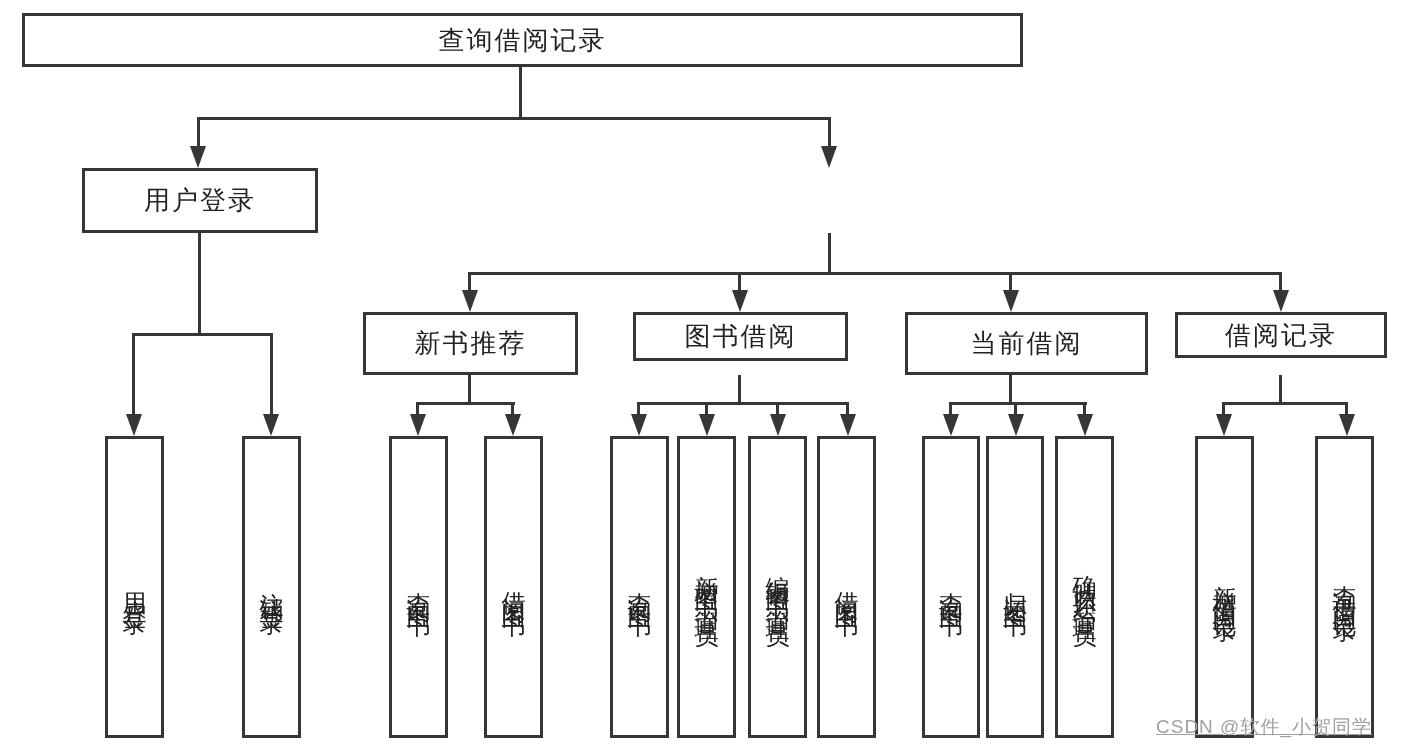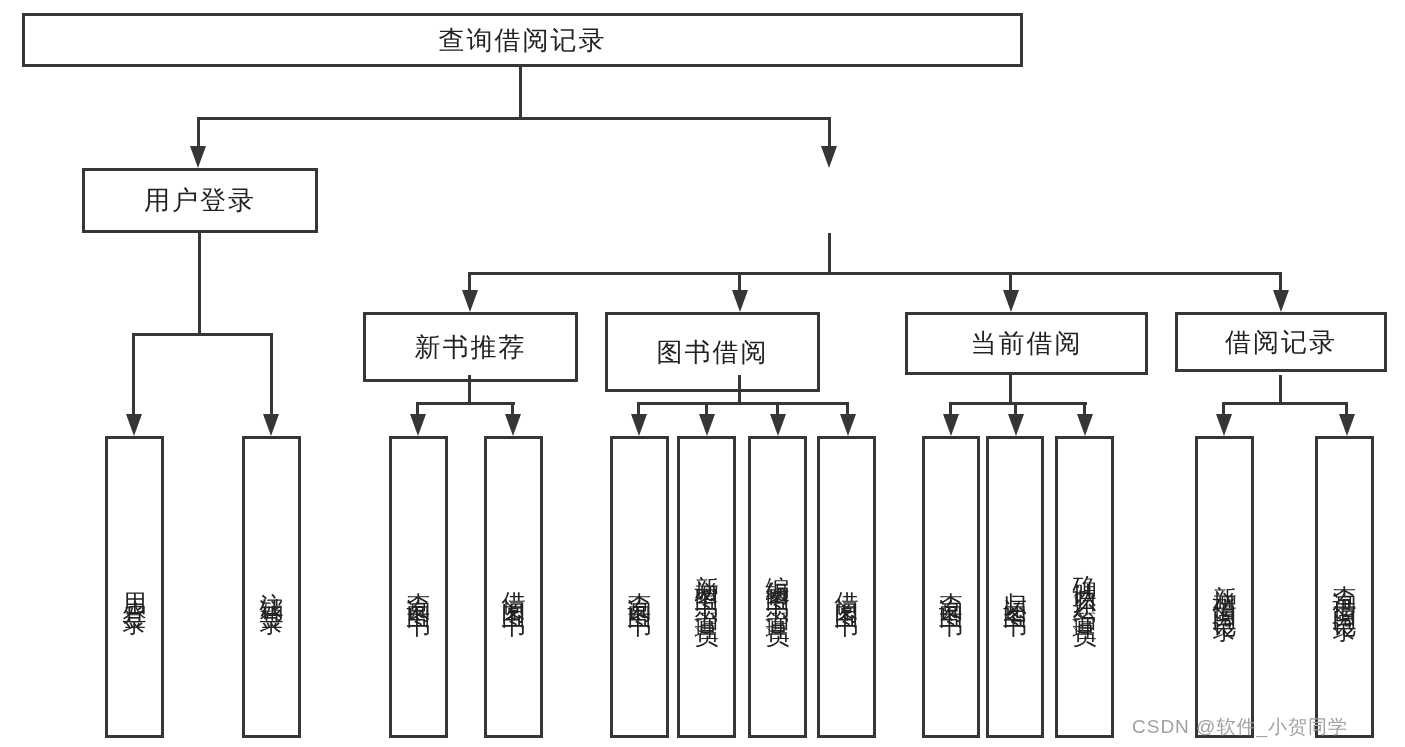--- a/index.html
+++ b/index.html
@@ -39,27 +39,28 @@
   .vl{width:3px;}
   .arr{
     position:absolute;
     width:0;height:0;
     border-left:8px solid transparent;
     border-right:8px solid transparent;
     border-top:22px solid #363636;
   }
   .watermark{
     position:absolute;
-    left:1132px;top:714px;
+    left:1156px;top:714px;
     width:214px;
     font-size:19px;
     color:#a0a0a0;
     letter-spacing:1px;
     white-space:nowrap;
     z-index:6;
+    text-decoration:underline;
   }
 </style>
 </head>
 <body>
 
 <div class="canvas">
 
   <div class="box" style="left:22px;top:13px;width:1001px;height:54px">
     <span>查询借阅记录</span>
   </div>
@@ -86,30 +87,30 @@
   <div class="hl" style="left:468px;top:272px;width:814px"></div>
   <div class="vl" style="left:468px;top:272px;height:20px"></div>
   <div class="arr" style="left:462px;top:290px"></div>
   <div class="vl" style="left:738px;top:272px;height:20px"></div>
   <div class="arr" style="left:732px;top:290px"></div>
   <div class="vl" style="left:1009px;top:272px;height:20px"></div>
   <div class="arr" style="left:1003px;top:290px"></div>
   <div class="vl" style="left:1279px;top:272px;height:20px"></div>
   <div class="arr" style="left:1273px;top:290px"></div>
 
-  <div class="box" style="left:363px;top:312px;width:215px;height:70px">
+  <div class="box" style="left:363px;top:312px;width:215px;height:63px">
     <span>新书推荐</span>
   </div>
-  <div class="box" style="left:605px;top:312px;width:215px;height:80px">
+  <div class="box" style="left:633px;top:312px;width:215px;height:49px">
     <span>图书借阅</span>
   </div>
   <div class="box" style="left:905px;top:312px;width:243px;height:63px">
     <span>当前借阅</span>
   </div>
-  <div class="box" style="left:1175px;top:312px;width:212px;height:60px">
+  <div class="box" style="left:1175px;top:312px;width:212px;height:46px">
     <span>借阅记录</span>
   </div>
 
   <div class="vl" style="left:468px;top:375px;height:30px"></div>
   <div class="hl" style="left:416px;top:402px;width:99px"></div>
   <div class="vl" style="left:416px;top:402px;height:14px"></div>
   <div class="arr" style="left:410px;top:414px"></div>
   <div class="vl" style="left:511px;top:402px;height:14px"></div>
   <div class="arr" style="left:505px;top:414px"></div>
 

